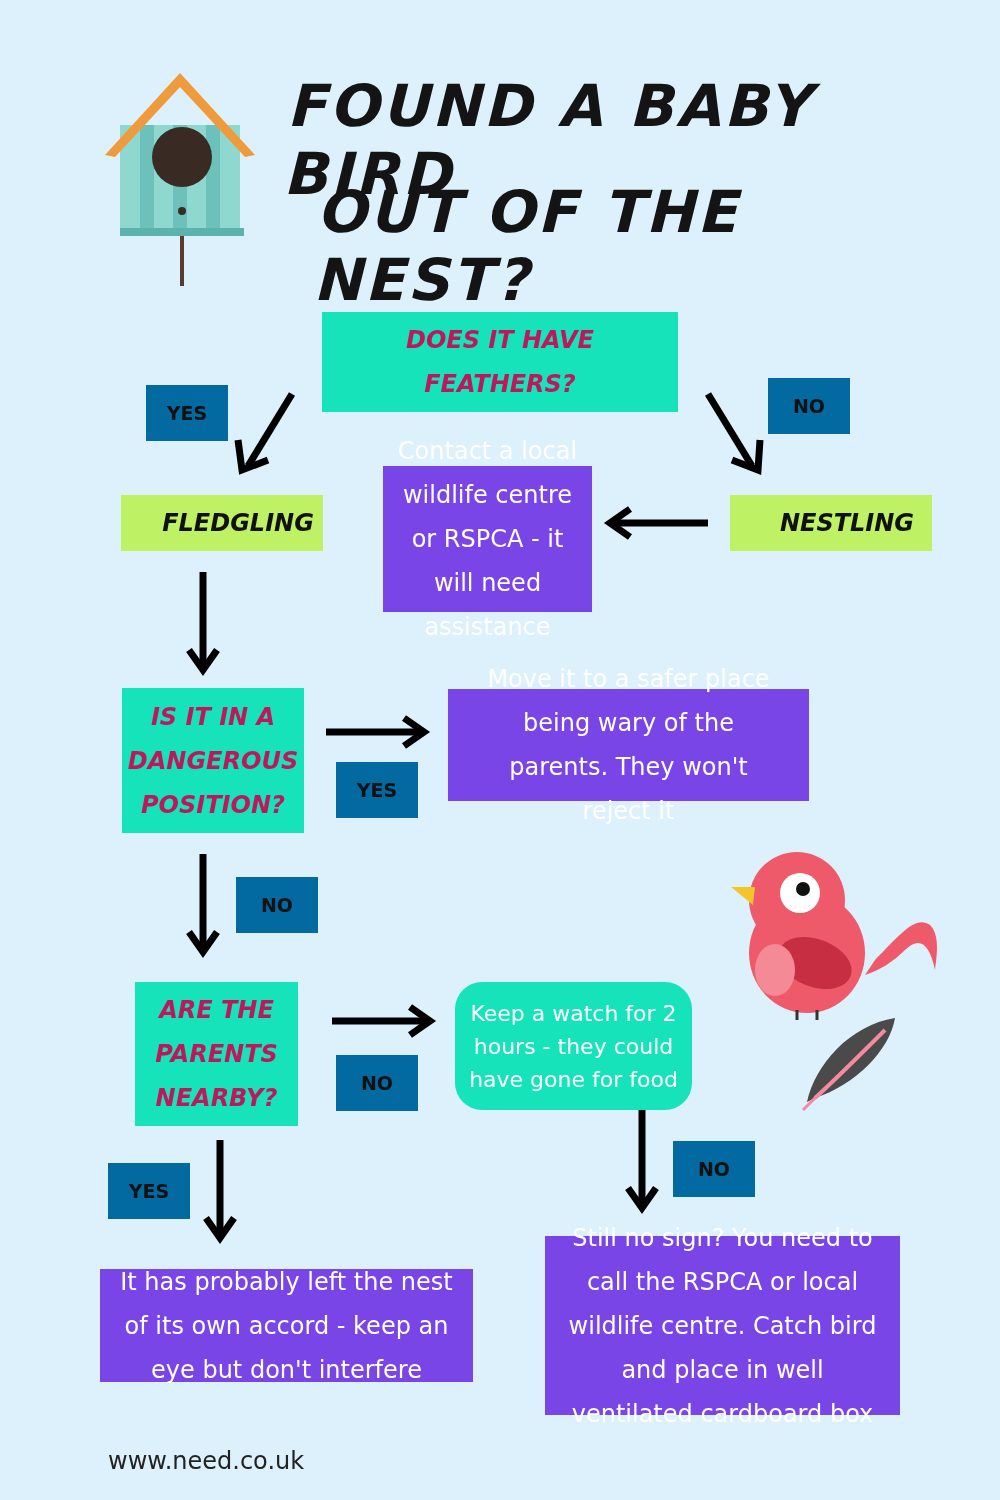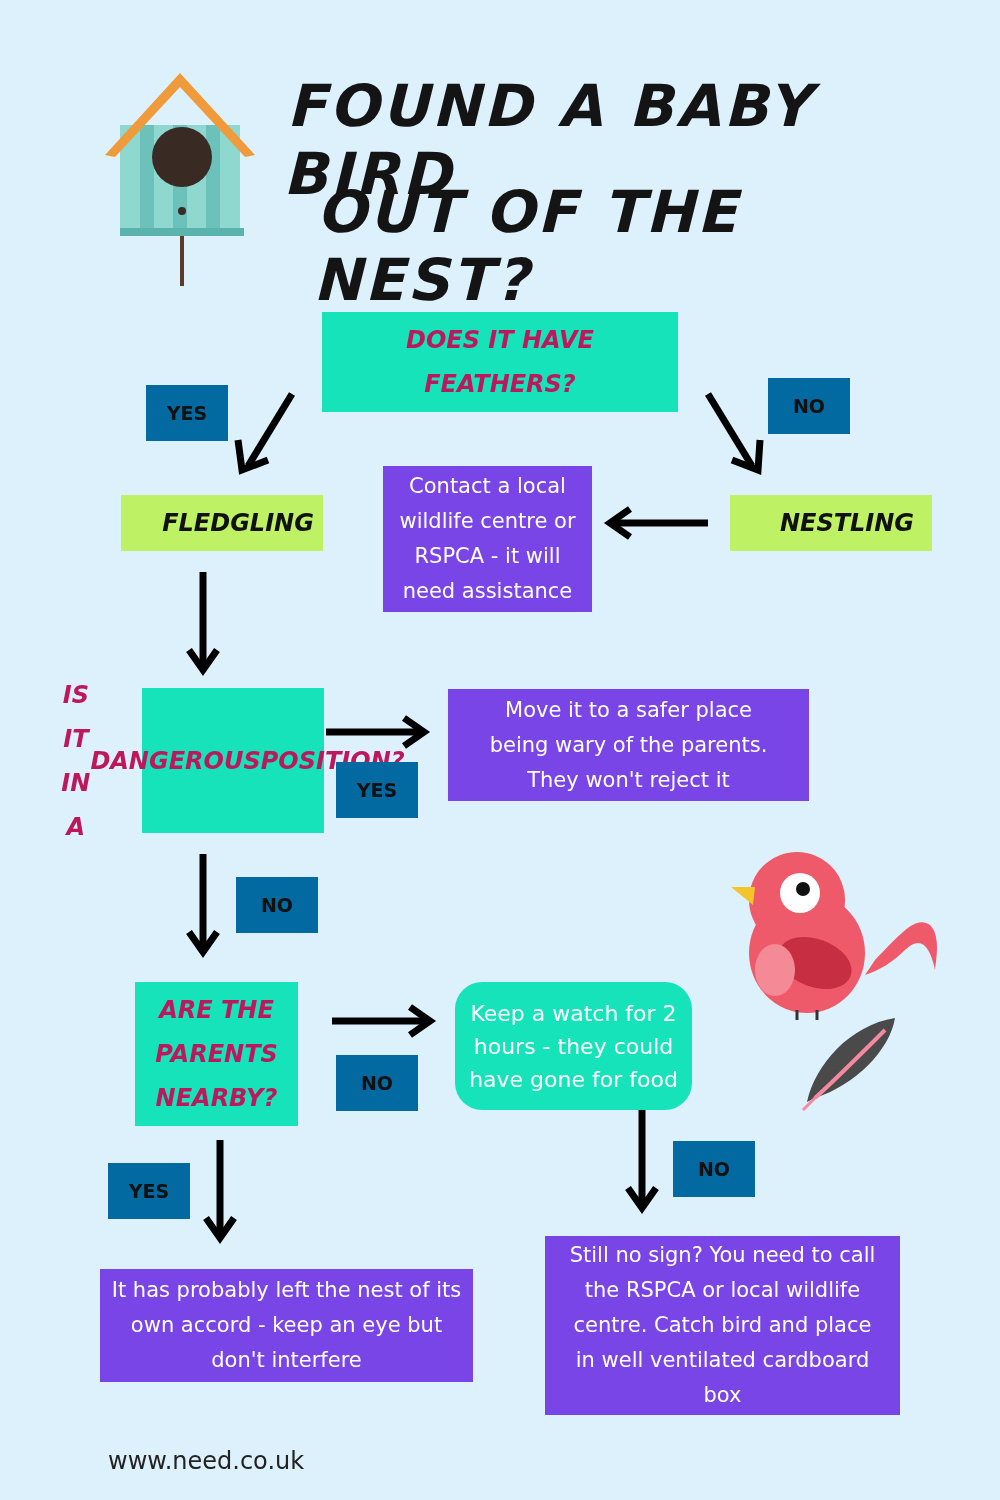--- a/index.html
+++ b/index.html
@@ -18,21 +18,21 @@
     background: #17e3bb; display: flex; align-items: center; justify-content: center;
     text-align: center; font-family: "DejaVu Sans", sans-serif; font-weight: 900;
     font-style: italic; text-transform: uppercase; color: #be185d; font-size: 24px; line-height: 44px;
   }
   .redbox {
     background: #bef264; display: flex; align-items: center; justify-content: center;
     font-weight: 900; font-style: italic; text-transform: uppercase; color: #111; font-size: 24px; padding-left: 32px;
   }
   .purple {
     background: #7a45e6; color: #fff; display: flex; align-items: center; justify-content: center;
-    text-align: center; font-size: 21px; line-height: 35px;
+    text-align: center; font-size: 24px; line-height: 44px;
     font-family: "DejaVu Sans", sans-serif;
   }
   .teal {
     background: #17e3bb; color: #fff; display: flex; align-items: center; justify-content: center;
     text-align: center; font-size: 22px; line-height: 33px;
   }
   .tag {
     background: #0369a1; color: #111; font-weight: bold; font-size: 19px;
     display: flex; align-items: center; justify-content: center;
     font-family: "DejaVu Sans", sans-serif;
@@ -83,21 +83,21 @@
   <polyline points="30,4 10,18 30,32" fill="none" stroke="#000" stroke-width="7"></polyline>
 </svg>
 
 <div class="abs purple" style="left:383px;top:466px;width:209px;height:146px;padding:0 6px;box-sizing:border-box;">Contact a local wildlife centre or RSPCA - it will need assistance</div>
 
 <svg class="arrow" style="left:185px;top:572px" width="36" height="104">
   <line x1="18" y1="0" x2="18" y2="96" stroke="#000" stroke-width="7"></line>
   <polyline points="4,78 18,98 32,78" fill="none" stroke="#000" stroke-width="7"></polyline>
 </svg>
 
-<div class="abs qbox" style="left:122px;top:688px;width:182px;height:145px;flex-direction:row;margin-left:20px;">
+<div class="abs qbox" style="left:122px;top:688px;width:182px;height:145px;flex-direction:column;">
   <span>Is it in a</span>
   <span>dangerous</span>
   <span>position?</span>
 </div>
 
 <svg class="arrow" style="left:326px;top:714px" width="106" height="36">
   <line x1="0" y1="18" x2="96" y2="18" stroke="#000" stroke-width="7"></line>
   <polyline points="78,4 98,18 78,32" fill="none" stroke="#000" stroke-width="7"></polyline>
 </svg>
 

